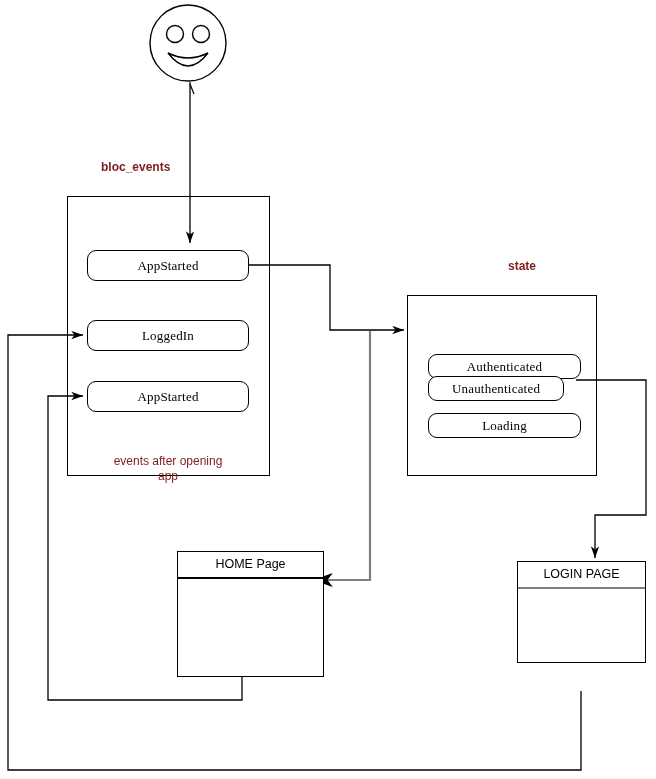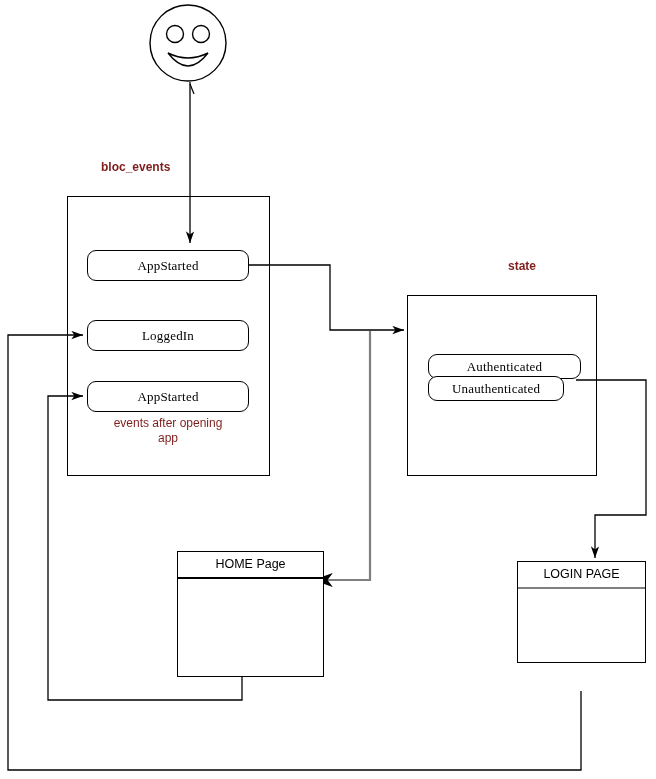--- a/index.html
+++ b/index.html
@@ -82,20 +82,21 @@
   }
   .label-bold {
     font-weight: bold;
     font-size: 12px;
   }
   .label-caption {
     font-size: 12px;
     text-align: center;
     line-height: 1.25;
     white-space: normal;
+    margin-top: 38px;
   }
 
   
   .smiley {
     position: absolute;
   }
 </style>
 </head>
 <body>
 
@@ -161,20 +162,23 @@
   <div class="container-box" style="left:407px; top:295px; width:190px; height:181px;"></div>
 
   <div class="pill" style="left:428px; top:318px; width:153px; height:25px;margin-top:36px;">
     <span>Authenticated</span>
   </div>
 
   <div class="pill" style="left:428px; top:368px; width:136px; height:25px;margin-top:8px;">
     <span>Unauthenticated</span>
   </div>
 
+  <div class="pill" style="left:428px; top:413px; width:153px; height:25px;">
+    <span>Loading</span>
+  </div>
 
   <div class="page-box" style="left:177px; top:551px; width:147px; height:126px;">
     <div class="page-box-title">HOME Page</div>
     <div class="page-box-rule" style="background:#000000;"></div>
     <div class="page-box-body" style="height:99px;"></div>
   </div>
 
   <div class="page-box" style="left:517px; top:561px; width:129px; height:102px;">
     <div class="page-box-title">LOGIN PAGE</div>
     <div class="page-box-rule" style="background:#7f7f7f;"></div>

